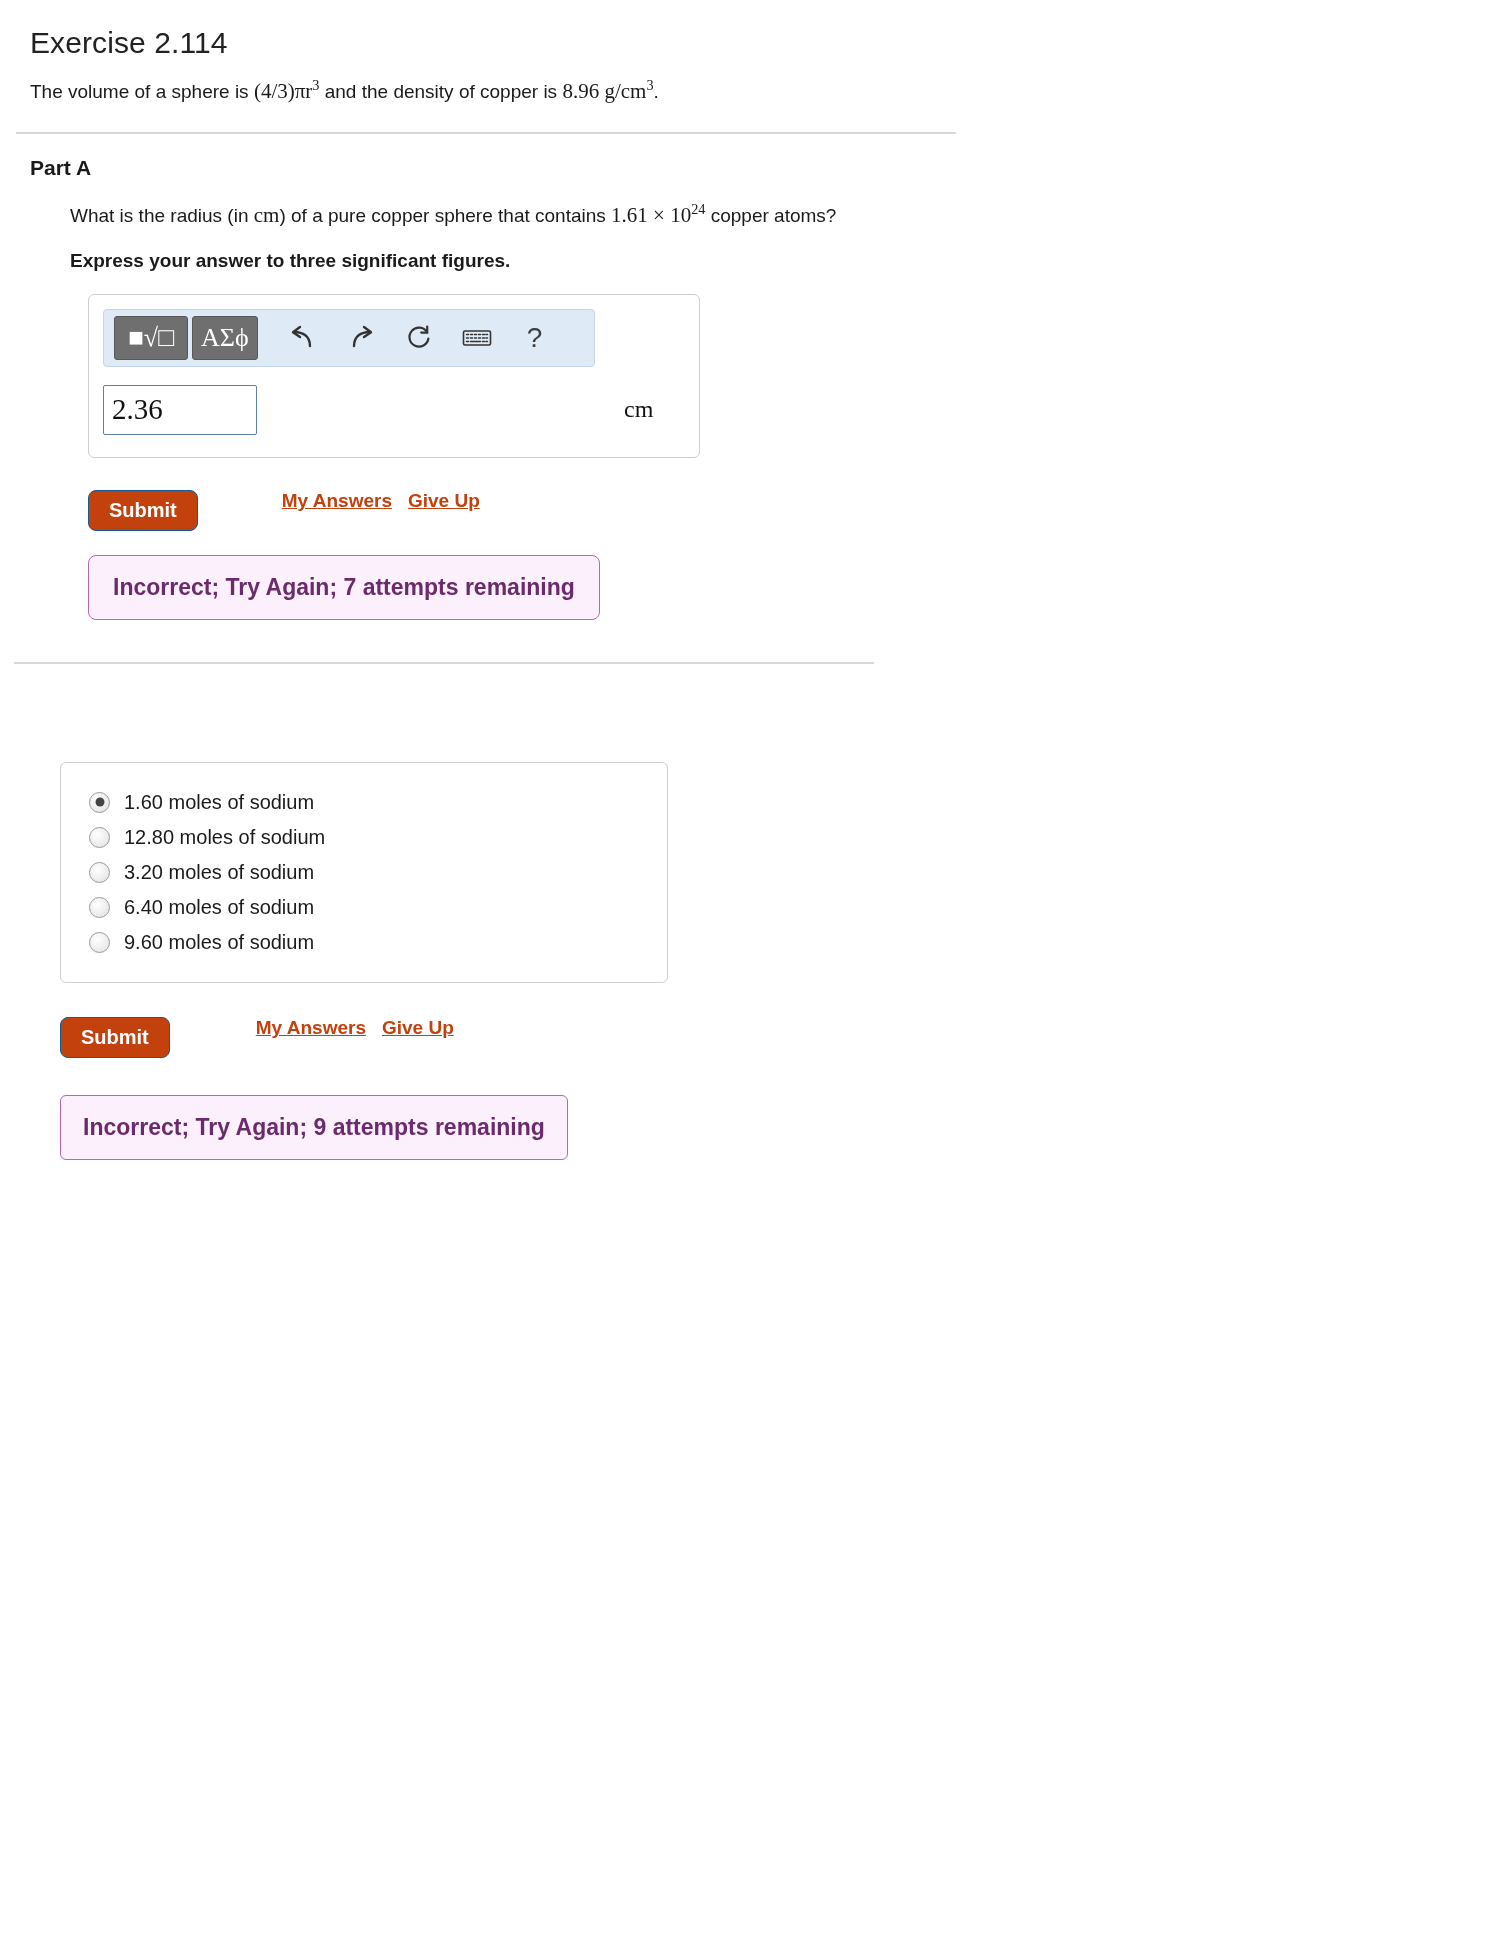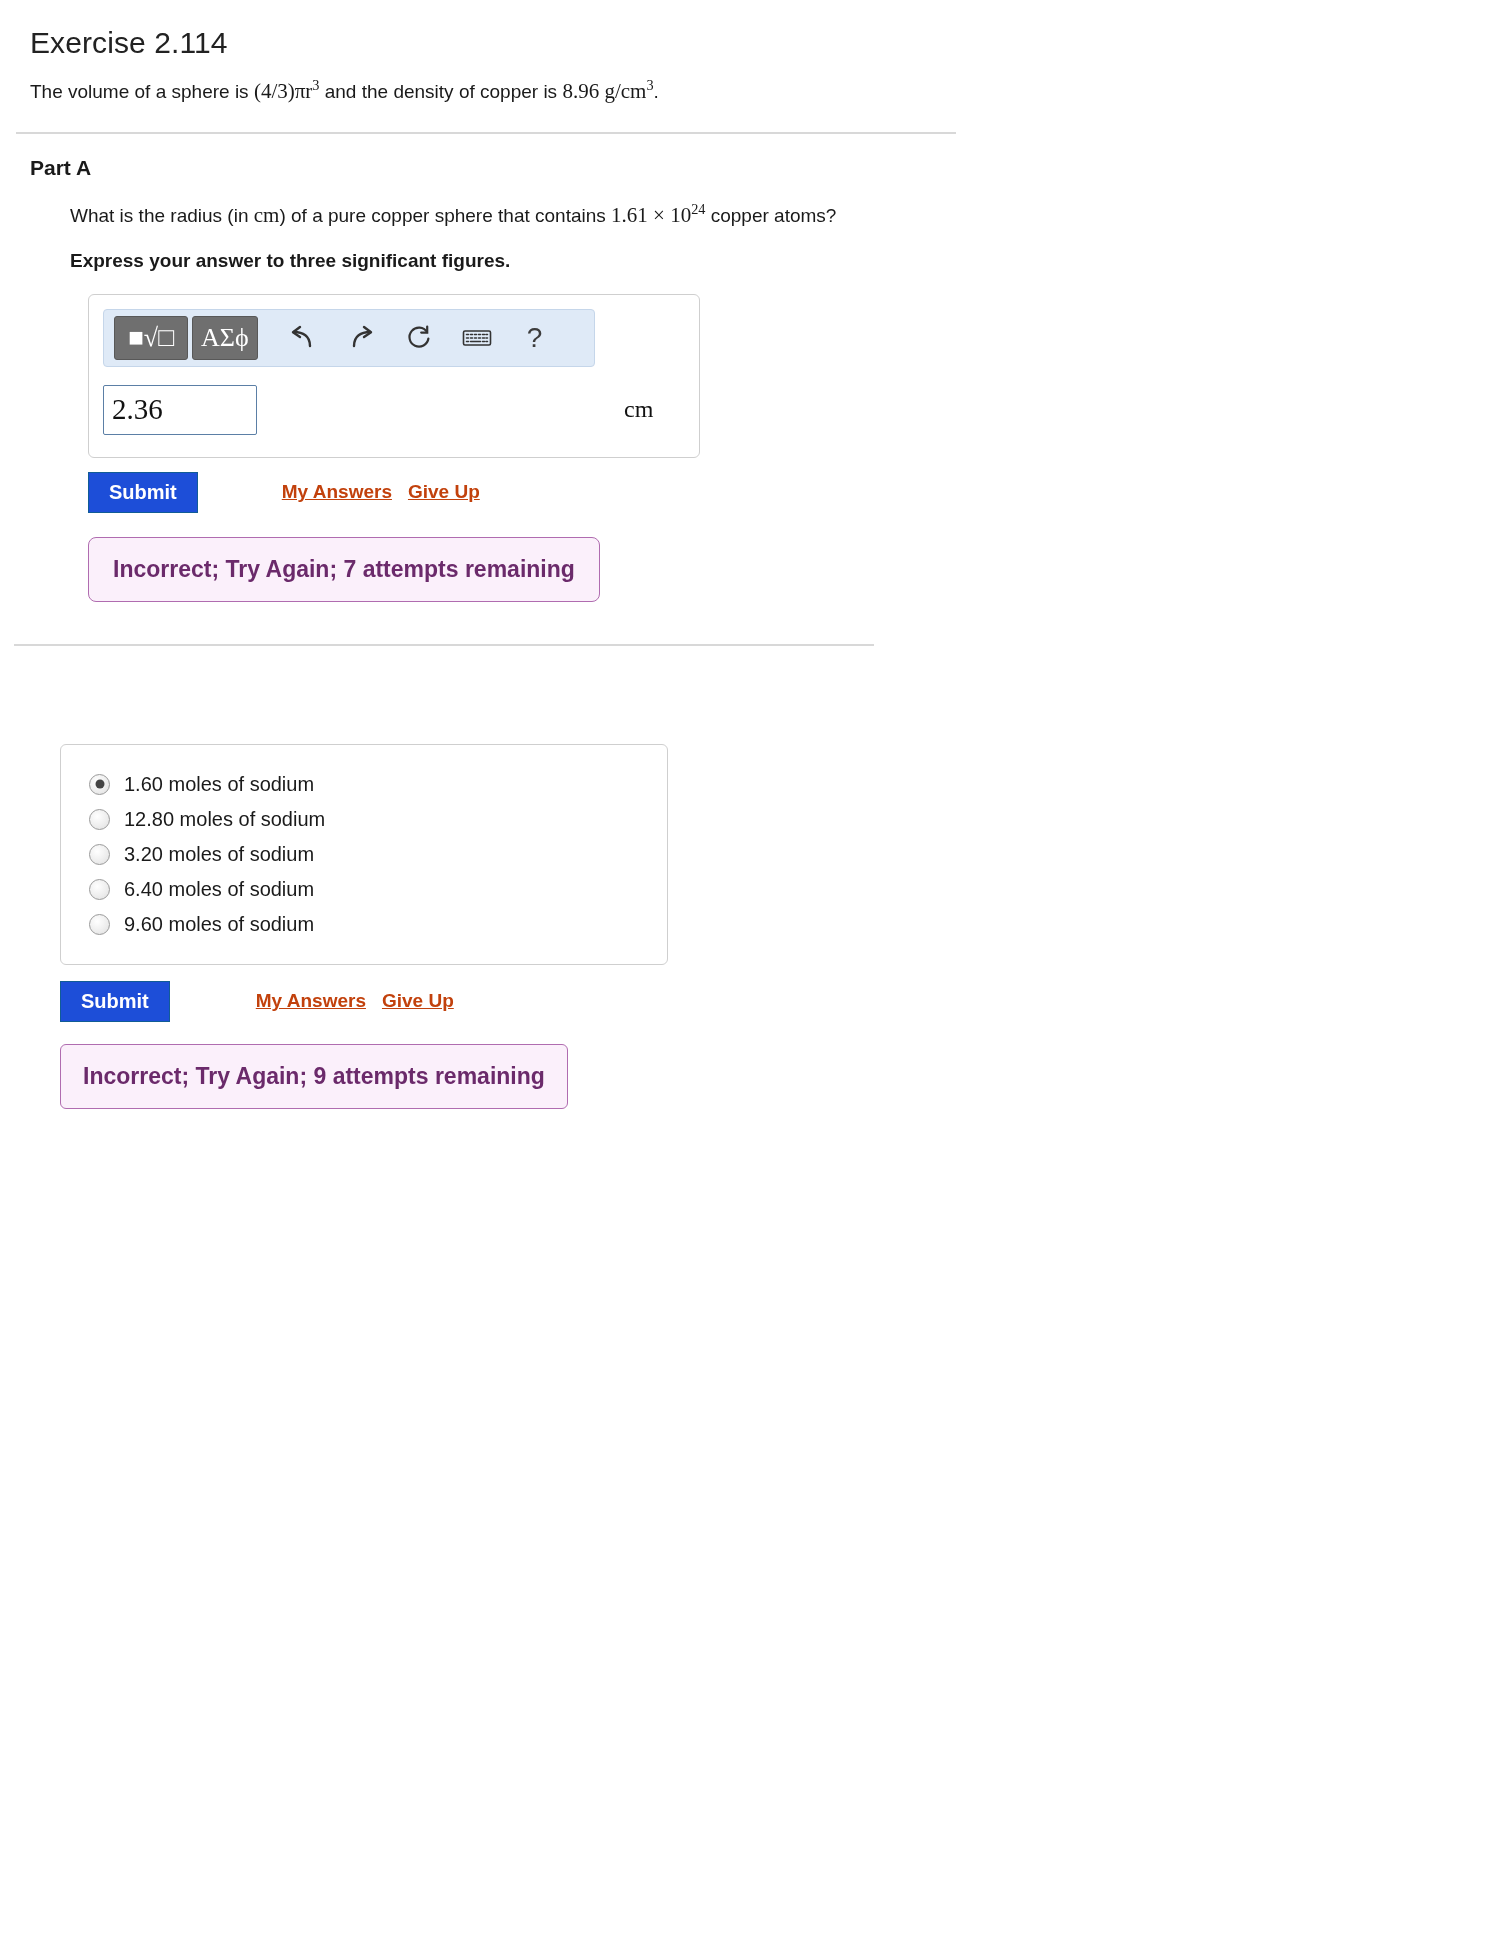--- a/index.html
+++ b/index.html
@@ -147,29 +147,30 @@
   }
 
   
   .submit-row {
     display: flex;
     align-items: center;
     margin-left: 18px;
     margin-top: 14px;
   }
   .submit-btn {
-    background: #1d4ed8;
+    background: #c2410c;
     border: 1px solid #115c96;
-    border-radius: 0;
+    border-radius: 8px;
     color: #fff;
     font-size: 20px;
     font-weight: bold;
     padding: 8px 20px;
     cursor: pointer;
     font-family: "Liberation Sans", sans-serif;
+    margin-top: 18px;
   }
   .links { margin-left: 84px; display: flex; gap: 16px; align-items: center; }
   .link {
     color: #c2410c;
     font-size: 19px;
     font-weight: bold;
     text-decoration: underline;
     cursor: pointer;
   }
 
@@ -220,21 +221,21 @@
     width: 9px; height: 9px;
     border-radius: 50%;
     background: #444;
   }
   .choice-label { font-size: 20px; color: #1a1a1a; }
 
   .submit-row2 { display: flex; align-items: center; margin-top: 16px; }
   .links2 { margin-left: 86px; display: flex; gap: 16px; align-items: center; }
 
   .feedback2 {
-    margin-top: 22px;
+    margin-top: 37px;
     background: #fbf0fb;
     border: 1px solid #b06cb0;
     border-radius: 6px;
     color: #6b2a6b;
     font-size: 23px;
     font-weight: bold;
     padding: 18px 22px;
     display: inline-block;
   }
 </style>

